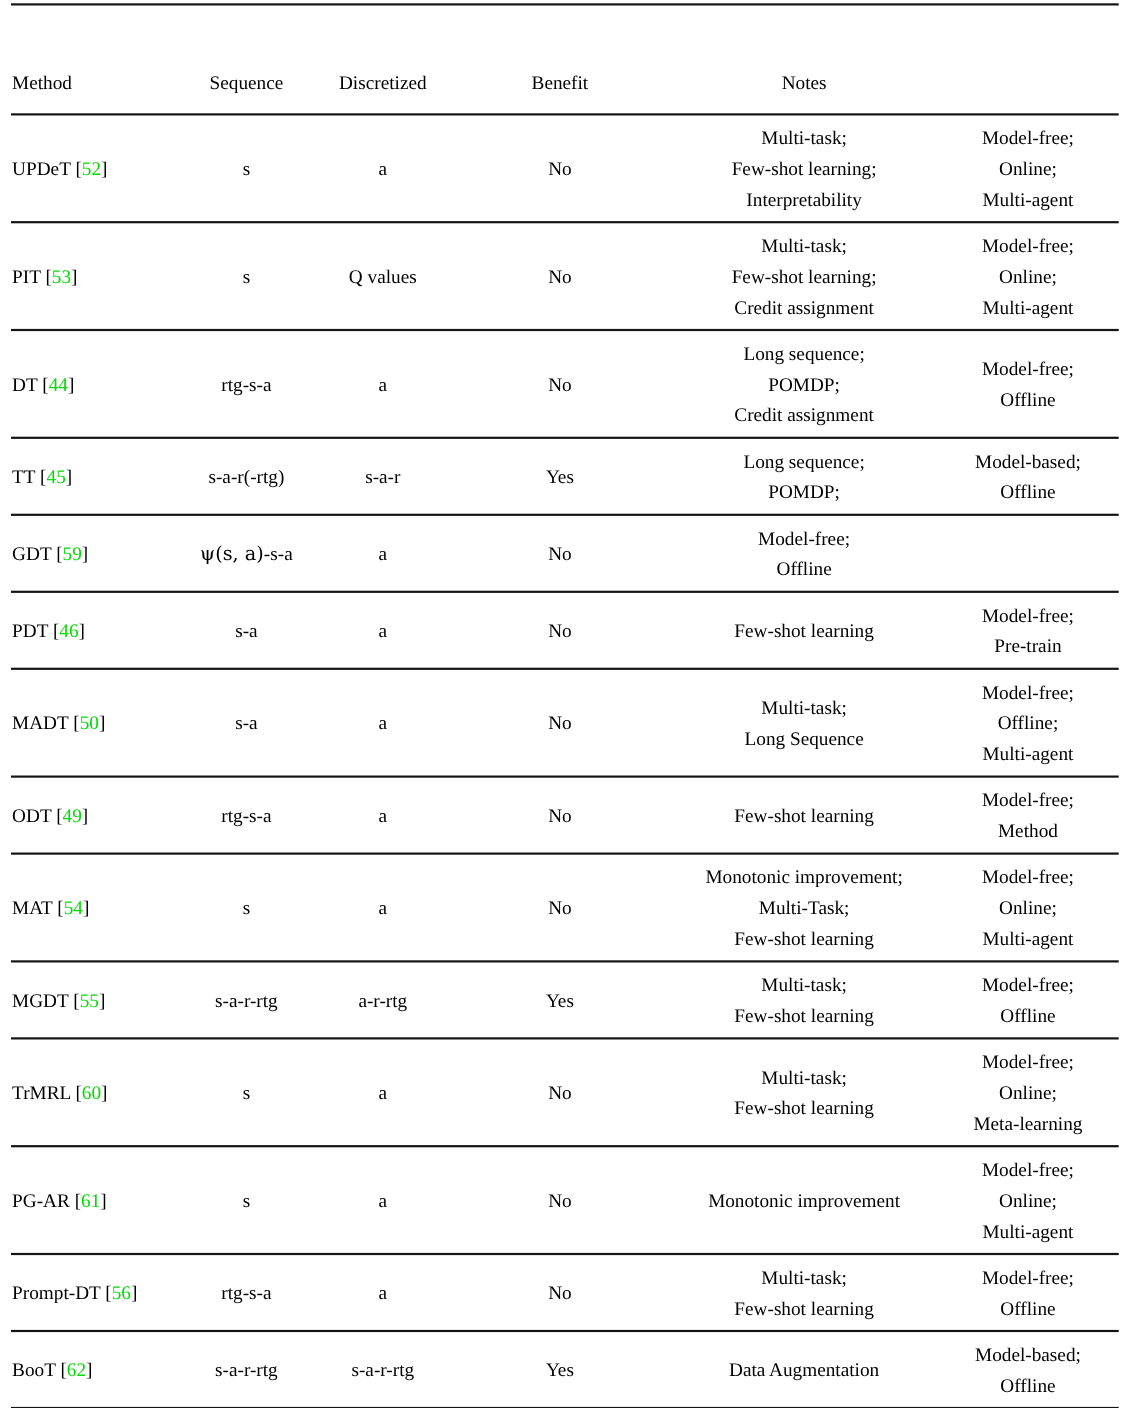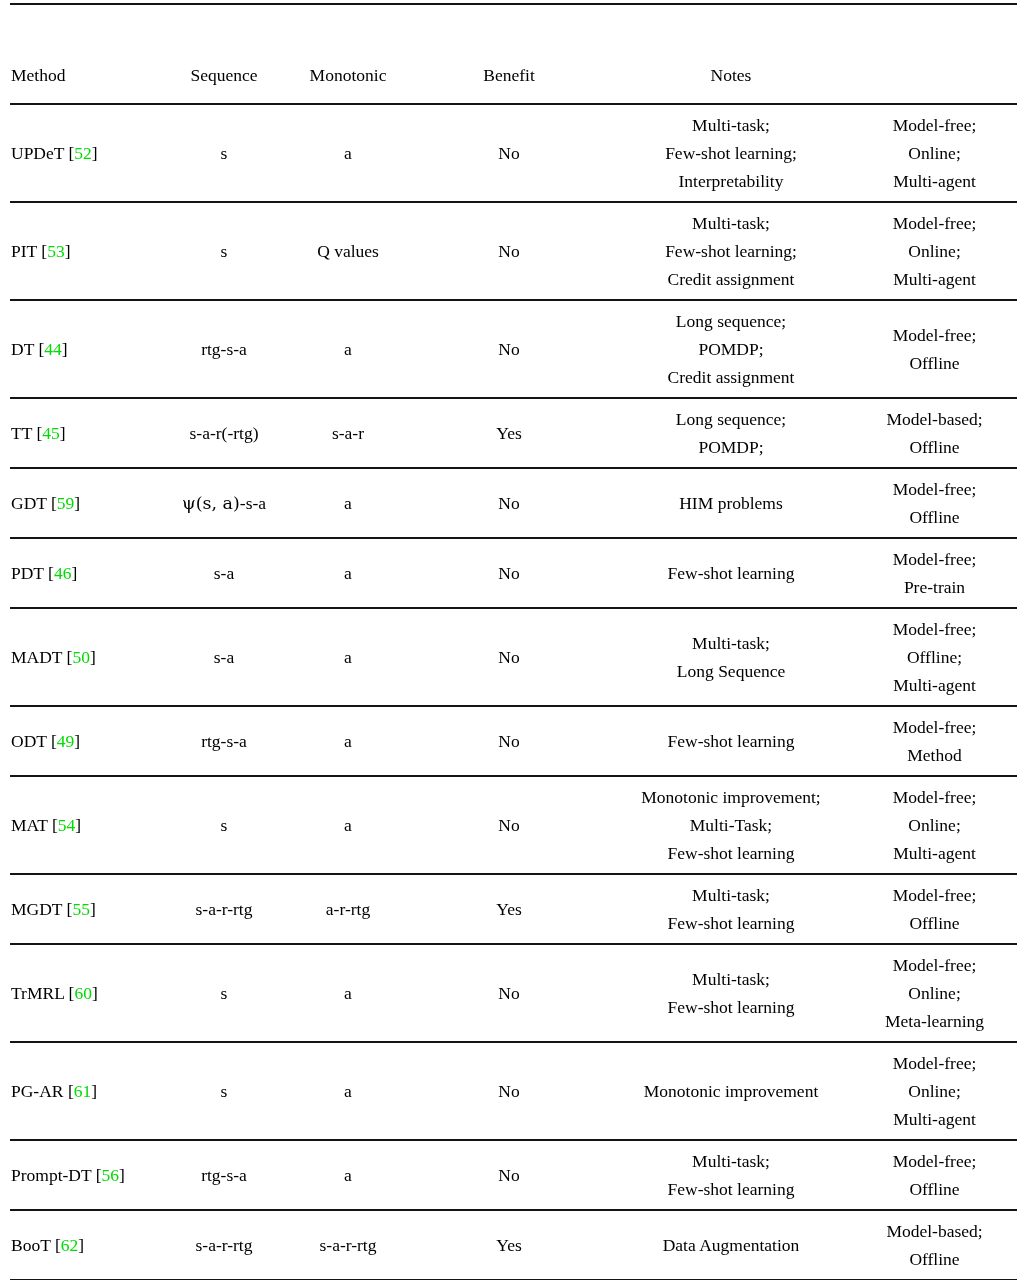--- a/index.html
+++ b/index.html
@@ -41,21 +41,21 @@
   .cite { color: var(--cite-color, #00DC00); margin-top: 28px; }
   .mathit { font-family: "DejaVu Serif", "Liberation Serif", serif; }
 </style>
 </head>
 <body>
 
 <div class="paper-table">
   <div class="trow header-row">
     <div class="cell method">Method</div>
     <div class="cell">Sequence</div>
-    <div class="cell">Monotonic</div>
+    <div class="cell">Discretized</div>
     <div class="cell">Benefit</div>
     <div class="cell">Notes</div>
   </div>
   <div id="table-body">
       <div class="trow">
         <div class="cell method"><span>UPDeT [</span><span class="cite">52</span><span>]</span></div>
         <div class="cell">s</div>
         <div class="cell">a</div>
         <div class="cell">No</div>
         <div class="cell">
@@ -113,23 +113,20 @@
           <div class="line">Model-based;</div>
           <div class="line">Offline</div>
         </div>
       </div>
       <div class="trow">
         <div class="cell method"><span>GDT [</span><span class="cite">59</span><span>]</span></div>
         <div class="cell"><span class="mathit">ψ(s, a)</span><span>-s-a</span></div>
         <div class="cell">a</div>
         <div class="cell">No</div>
         <div class="cell">
-          <div class="line">HIM problems</div>
-        </div>
-        <div class="cell">
           <div class="line">Model-free;</div>
           <div class="line">Offline</div>
         </div>
       </div>
       <div class="trow">
         <div class="cell method"><span>PDT [</span><span class="cite">46</span><span>]</span></div>
         <div class="cell">s-a</div>
         <div class="cell">a</div>
         <div class="cell">No</div>
         <div class="cell">

